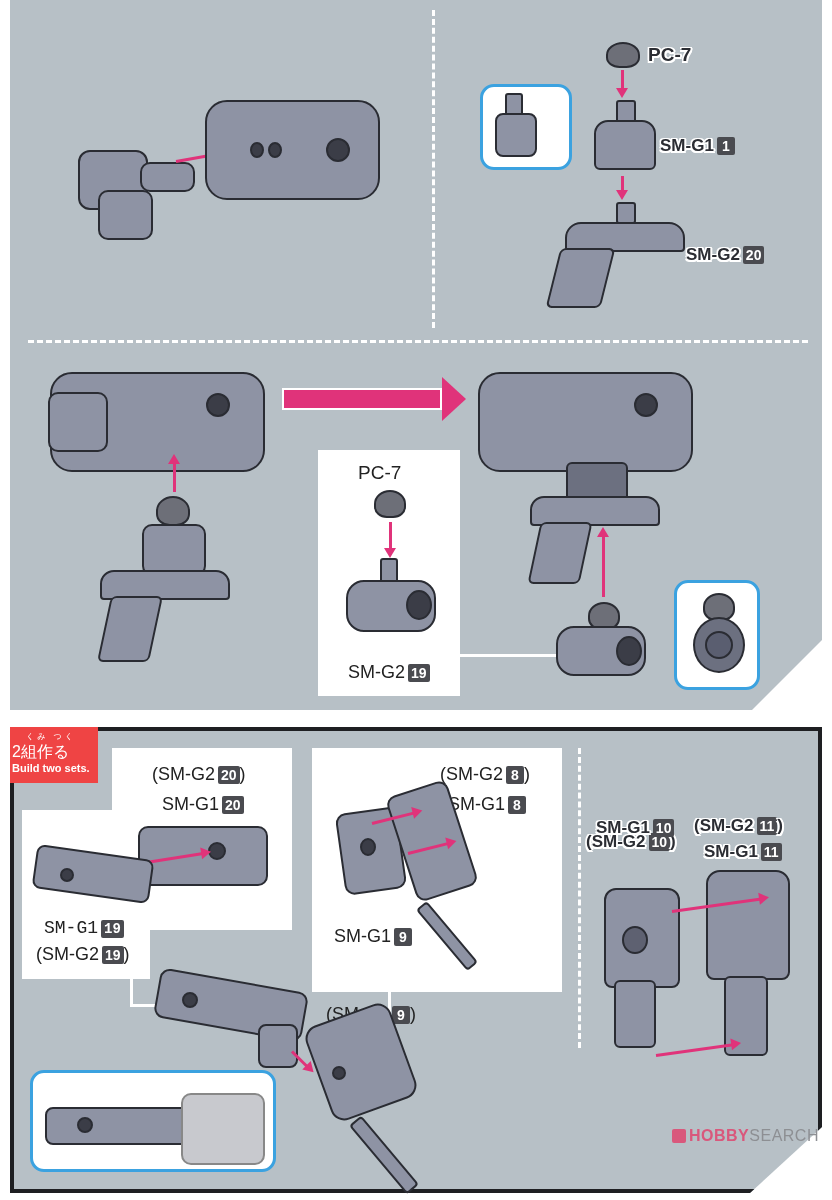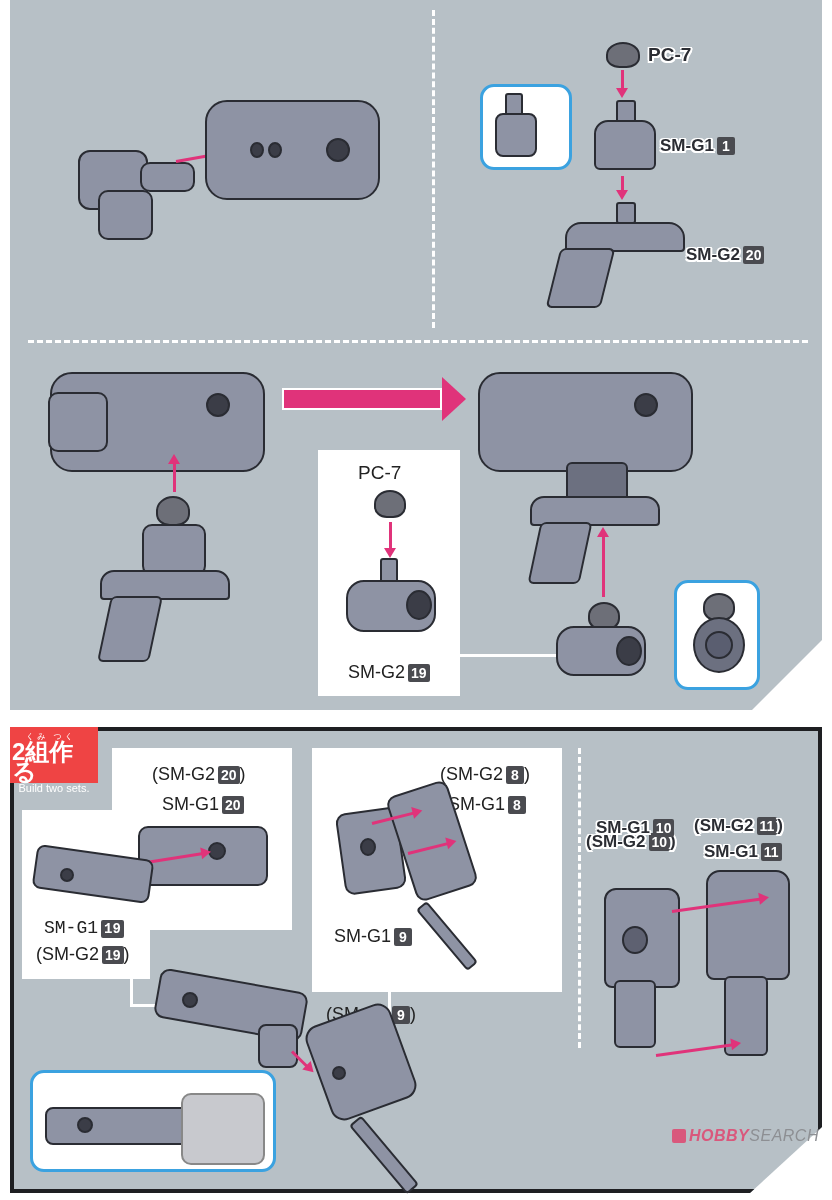--- a/index.html
+++ b/index.html
@@ -23,23 +23,23 @@
   .label { position: absolute; font-weight: bold; font-size: 17px; color: #2b2d33; white-space: nowrap;
     text-shadow: -1.5px -1.5px 0 #fff, 1.5px -1.5px 0 #fff, -1.5px 1.5px 0 #fff, 1.5px 1.5px 0 #fff, 0 2px 0 #fff, 2px 0 0 #fff; }
   .label.plain { text-shadow: none; font-weight: normal; font-size: 18px; color: #222; }
   .num { display: inline-block; background: #4a4b50; color: #fff; font-size: 14px; font-weight: bold; padding: 1px 3px; border-radius: 2px; margin-left: 3px; text-shadow: none; min-width: 18px; text-align: center; }
   .callout { position: absolute; background: #fff; border: 3px solid #3ba2e0; border-radius: 14px; }
   .white-box { position: absolute; background: #ffffff; }
   .bottom-frame { position: absolute; left: 10px; top: 727px; width: 812px; height: 466px; border: 4px solid #1e1f22; background: #b7c0c6;
     clip-path: polygon(0 0, 100% 0, 100% 400px, 740px 100%, 0 100%); }
   .build-tag { position: absolute; left: 10px; top: 727px; width: 88px; height: 56px; background: #ef4444; color: #fff; padding: 4px 2px; }
   .build-tag .ruby { font-size: 8px; margin-left: 14px; letter-spacing: 3px; }
-  .build-tag .jp { font-size: 24px; font-weight: bold; line-height: 20px; }
-  .build-tag .en { font-size: 11px; font-weight: normal; text-align: center; }
-  .watermark { position: absolute; left: 672px; top: 1127px; font-size: 16px; font-weight: bold; letter-spacing: 0.5px; font-style: italic; }
+  .build-tag .jp { font-size: 16px; font-weight: normal; line-height: 20px; }
+  .build-tag .en { font-size: 11px; font-weight: bold; }
+  .watermark { position: absolute; left: 672px; top: 1127px; font-size: 16px; font-weight: bold; letter-spacing: 0.5px; }
   .watermark .hb { color: #d9587c; }
   .watermark .sr { color: #8d8f93; font-weight: normal; }
   .wm-icon { display: inline-block; width: 14px; height: 14px; background: #d9587c; border-radius: 2px; vertical-align: -2px; margin-right: 3px; }
   .connector { position: absolute; background: #fff; }
 </style>
 </head>
 <body>
 
 <div class="panel top-panel"></div>
 <div class="dash-v" style="left:432px; top:10px; height:318px;"></div>

